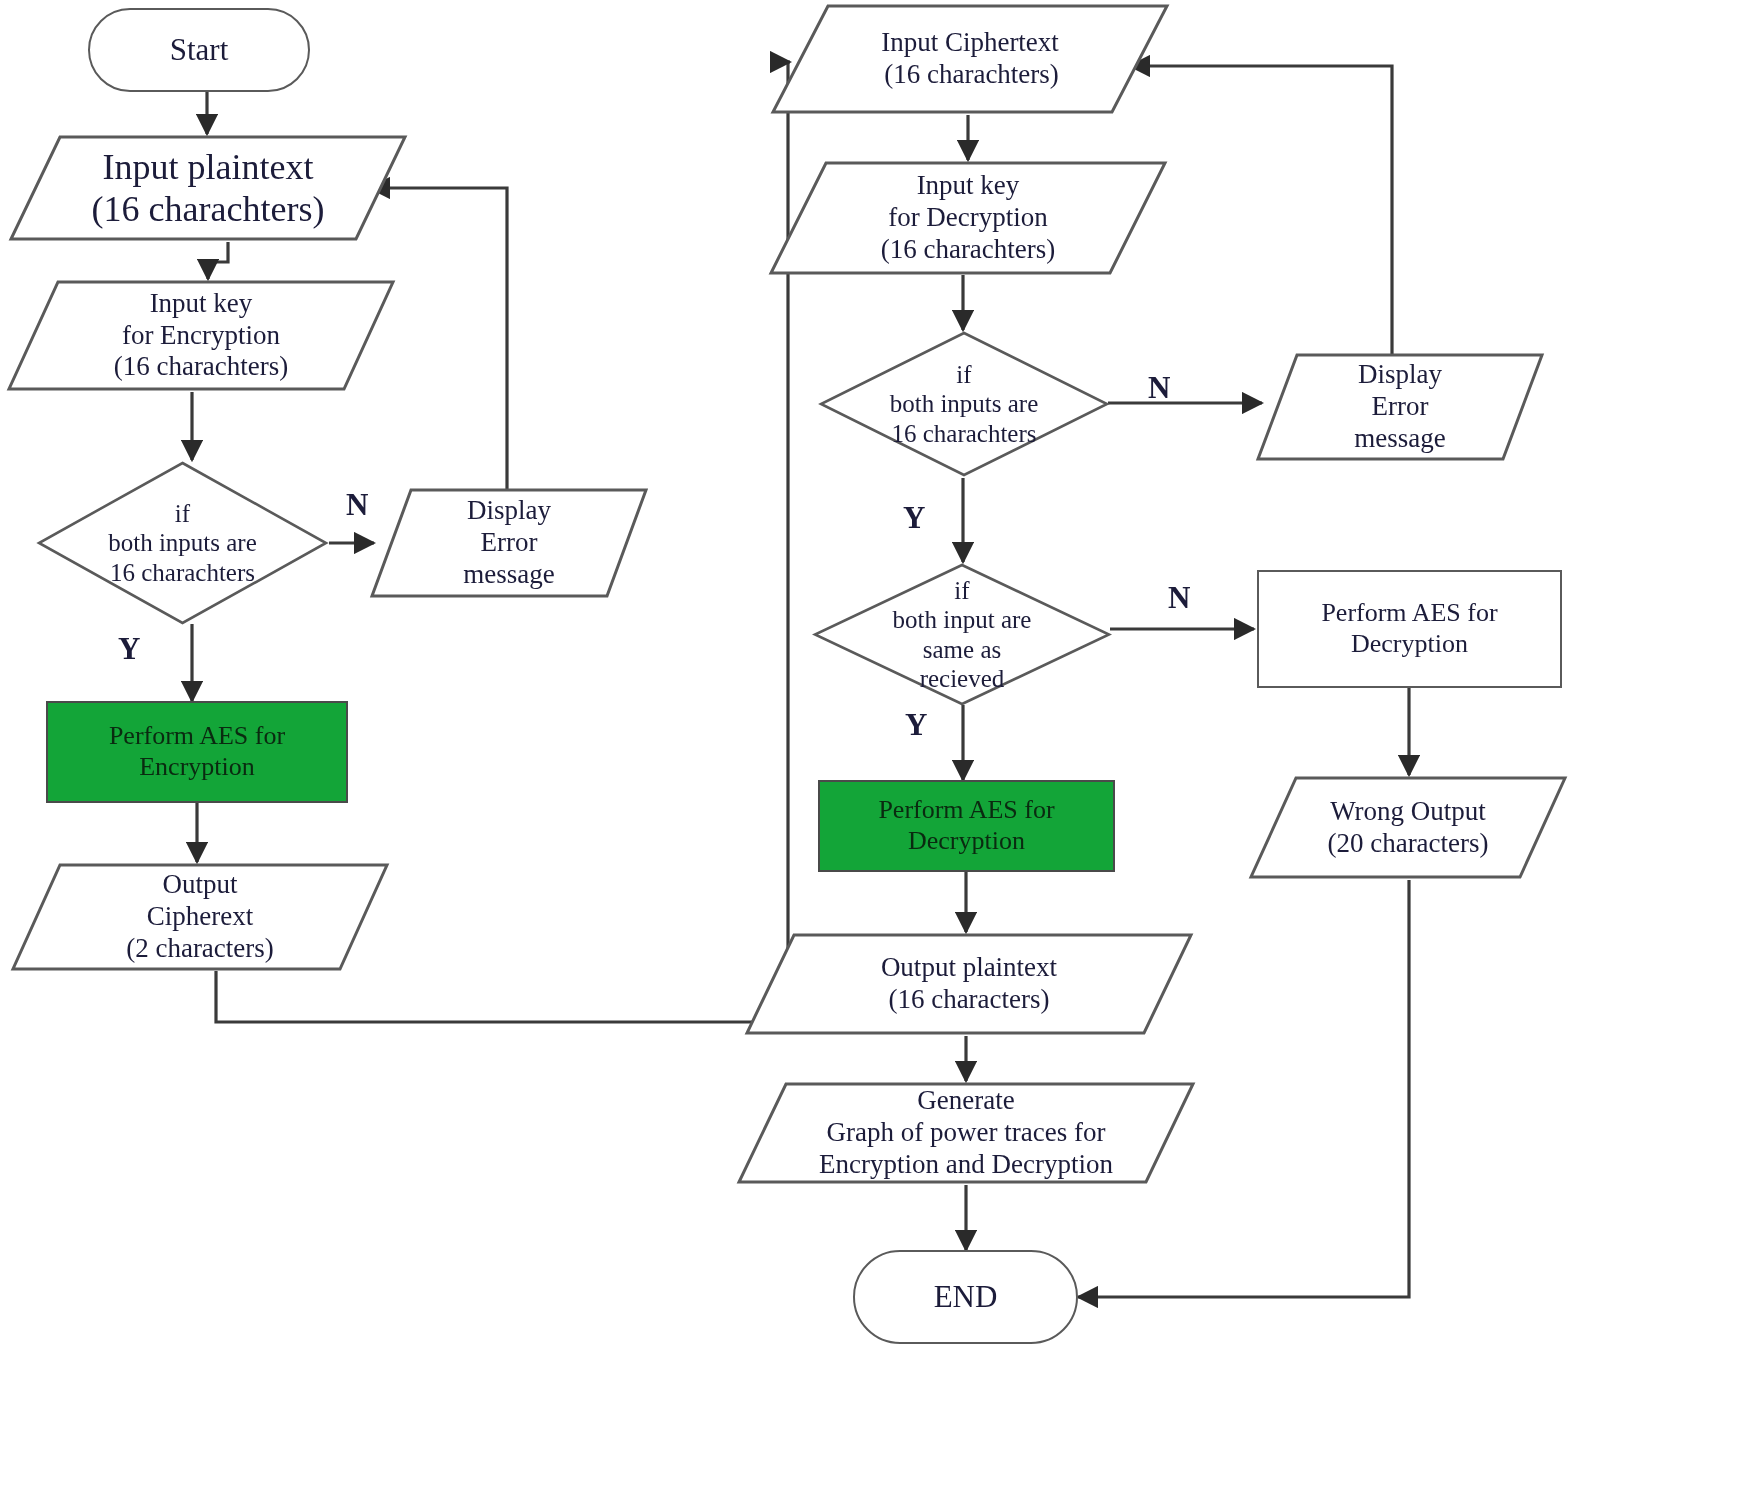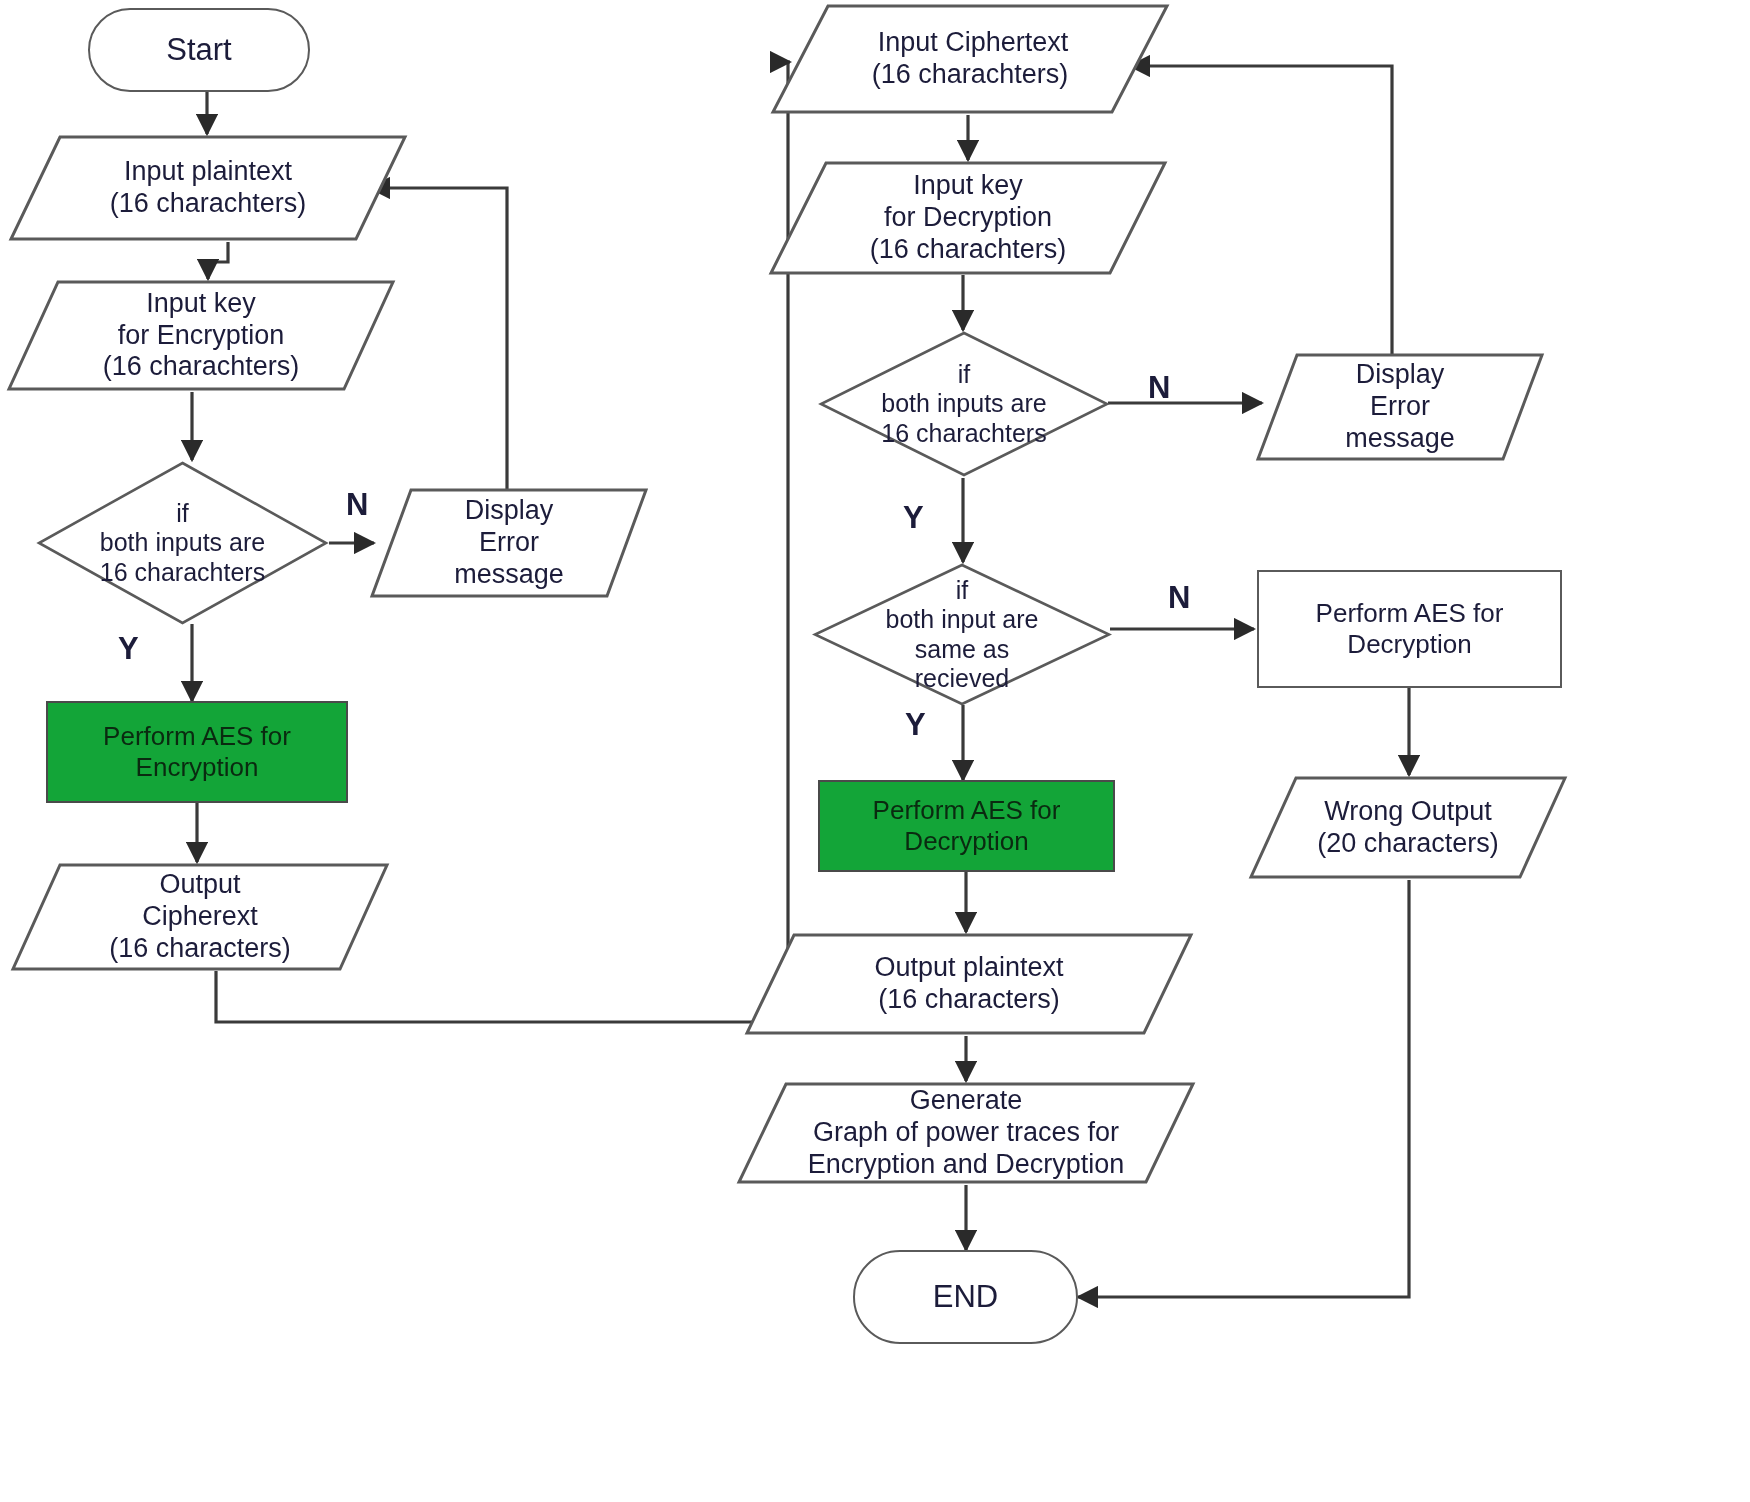--- a/index.html
+++ b/index.html
@@ -6,21 +6,21 @@
   html, body {
     margin: 0;
     padding: 0;
     background: #ffffff;
   }
   #canvas {
     position: relative;
     width: 1750px;
     height: 1502px;
     background: #ffffff;
-    font-family: Liberation Sans, sans-serif;
+    font-family: Liberation Serif, serif;
     overflow: hidden;
     border-radius: 28px;
   }
   svg#wires {
     position: absolute;
     left: 0;
     top: 0;
     width: 1750px;
     height: 1502px;
     pointer-events: none;
@@ -139,21 +139,21 @@
       <path d="M 507 493 L 507 188 L 370 188"></path>
 
       <path d="M 1392 360 L 1392 66 L 1130 66"></path>
     </g>
   </svg>
 
   <div class="node term" style="left:88px; top:8px; width:222px; height:84px; font-size:31px;">
     <span class="lbl">Start</span>
   </div>
 
-  <div class="node para" style="left:8px; top:134px; width:400px; height:108px; font-size:27px;text-align:center;">
+  <div class="node para" style="left:8px; top:134px; width:400px; height:108px; font-size:36px;text-align:center;">
     <svg class="shape" viewBox="0 0 400 108" preserveAspectRatio="none">
       <polygon points="52,3 397,3 348,105 3,105" fill="#ffffff" stroke="#5a5a5a" stroke-width="3"></polygon>
     </svg>
     <span class="lbl">Input plaintext
 (16 charachters)</span>
   </div>
 
   <div class="node para" style="left:6px; top:279px; width:390px; height:113px; font-size:27px;">
     <svg class="shape" viewBox="0 0 390 113" preserveAspectRatio="none">
       <polygon points="52,3 387,3 338,110 3,110" fill="#ffffff" stroke="#5a5a5a" stroke-width="3"></polygon>
@@ -185,21 +185,21 @@
     <span class="lbl">Perform AES for
 Encryption</span>
   </div>
 
   <div class="node para" style="left:10px; top:862px; width:380px; height:110px; font-size:27px;">
     <svg class="shape" viewBox="0 0 380 110" preserveAspectRatio="none">
       <polygon points="50,3 377,3 330,107 3,107" fill="#ffffff" stroke="#5a5a5a" stroke-width="3"></polygon>
     </svg>
     <span class="lbl">Output
 Cipherext
-(16 characters)</span>
+(2 characters)</span>
   </div>
 
   <div class="node para" style="left:770px; top:3px; width:400px; height:112px; font-size:27px;text-align:right;">
     <svg class="shape" viewBox="0 0 400 112" preserveAspectRatio="none">
       <polygon points="58,3 397,3 342,109 3,109" fill="#ffffff" stroke="#5a5a5a" stroke-width="3"></polygon>
     </svg>
     <span class="lbl">Input Ciphertext
 (16 charachters)</span>
   </div>
 

